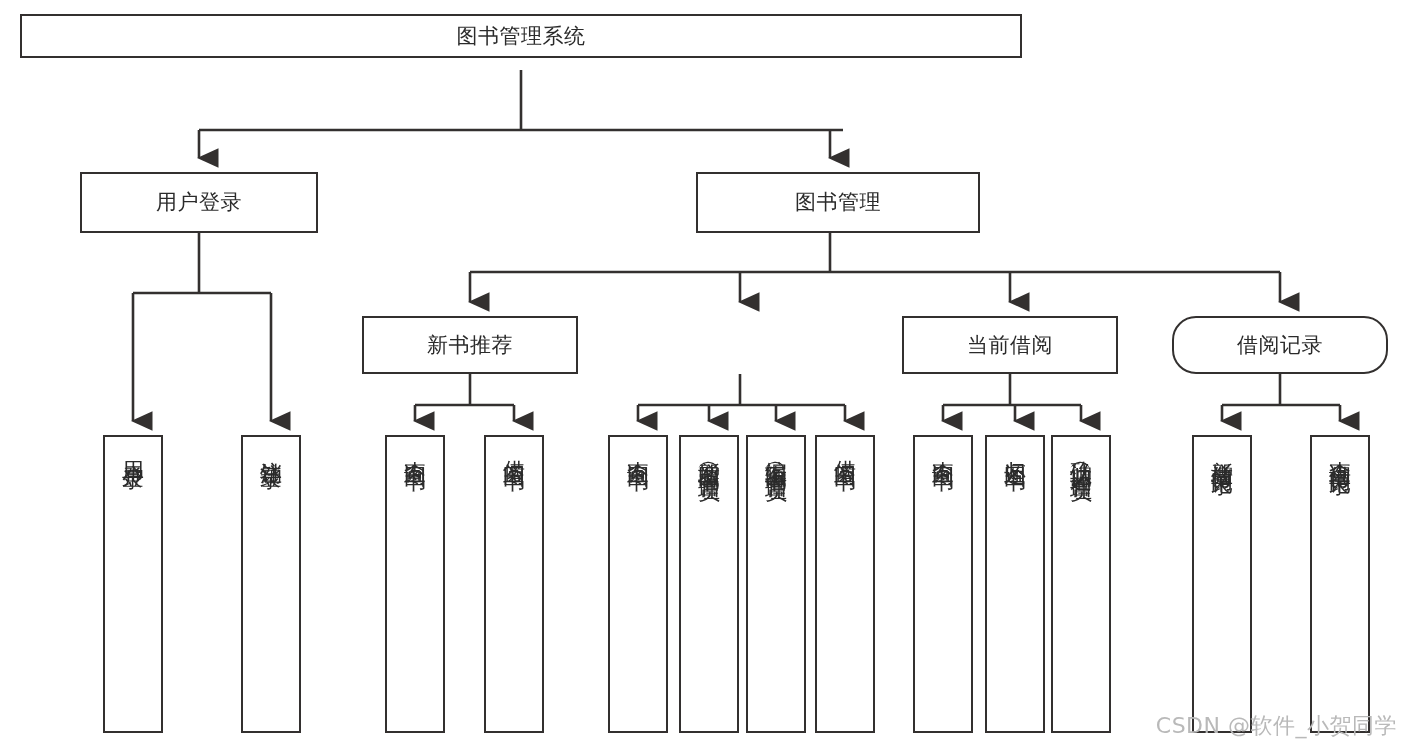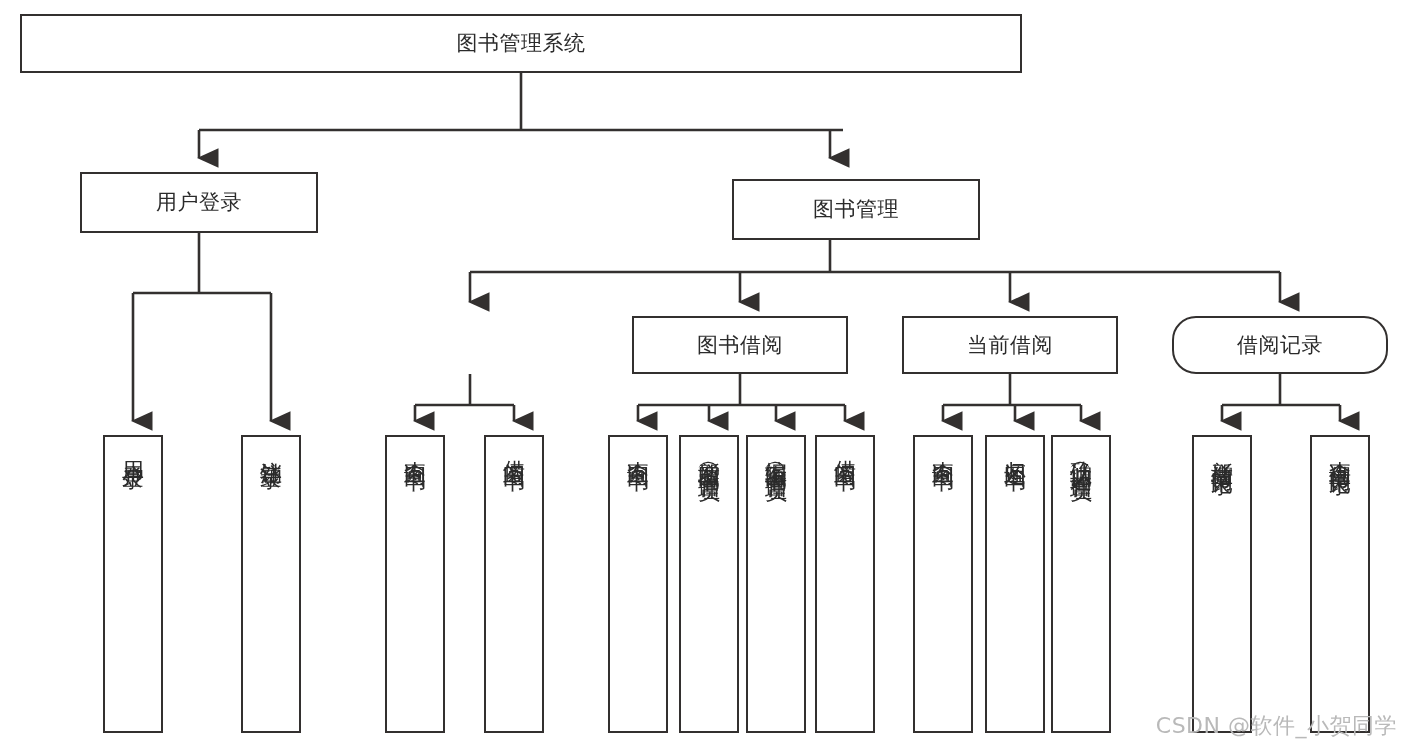--- a/index.html
+++ b/index.html
@@ -122,33 +122,33 @@
       <path d="M 1015 405 L 1015 421" marker-end="url(#arrow)"></path>
       <path d="M 1081 405 L 1081 421" marker-end="url(#arrow)"></path>
 
       <path d="M 1280 374 L 1280 405"></path>
       <path d="M 1222 405 L 1340 405"></path>
       <path d="M 1222 405 L 1222 421" marker-end="url(#arrow)"></path>
       <path d="M 1340 405 L 1340 421" marker-end="url(#arrow)"></path>
     </g>
   </svg>
 
-  <div class="node h" id="node-root" style="left: 20px; top: 14px; width: 1002px; height: 59px;">
+  <div class="node h" id="node-root" style="left: 20px; top: 14px; width: 1002px; height: 44px;">
     <span class="node-label">图书管理系统</span>
   </div>
 
   <div class="node h" id="node-l1-0" style="left: 80px; top: 172px; width: 238px; height: 61px;">
     <span class="node-label">用户登录</span>
   </div>
-  <div class="node h" id="node-l1-1" style="left: 732px; top: 172px; width: 248px; height: 61px; margin-top: 7px;">
+  <div class="node h" id="node-l1-1" style="left: 696px; top: 172px; width: 284px; height: 61px;">
     <span class="node-label">图书管理</span>
   </div>
 
-  <div class="node h" id="node-l2-1" style="left: 632px; top: 316px; width: 216px; height: 58px;">
-    <span class="node-label">图书借阅</span>
+  <div class="node h" id="node-l2-0" style="left: 362px; top: 316px; width: 216px; height: 58px;">
+    <span class="node-label">新书推荐</span>
   </div>
   <div class="node h" id="node-l2-2" style="left: 902px; top: 316px; width: 216px; height: 58px;">
     <span class="node-label">当前借阅</span>
   </div>
   <div class="node h" id="node-l2-3" style="left: 1172px; top: 316px; width: 216px; height: 58px; border-radius: 24px;">
     <span class="node-label">借阅记录</span>
   </div>
 
   <div class="node v" id="node-leaf-0" style="left: 103px; top: 435px; width: 60px; height: 298px;">
     <span class="node-label">用户登录</span>

